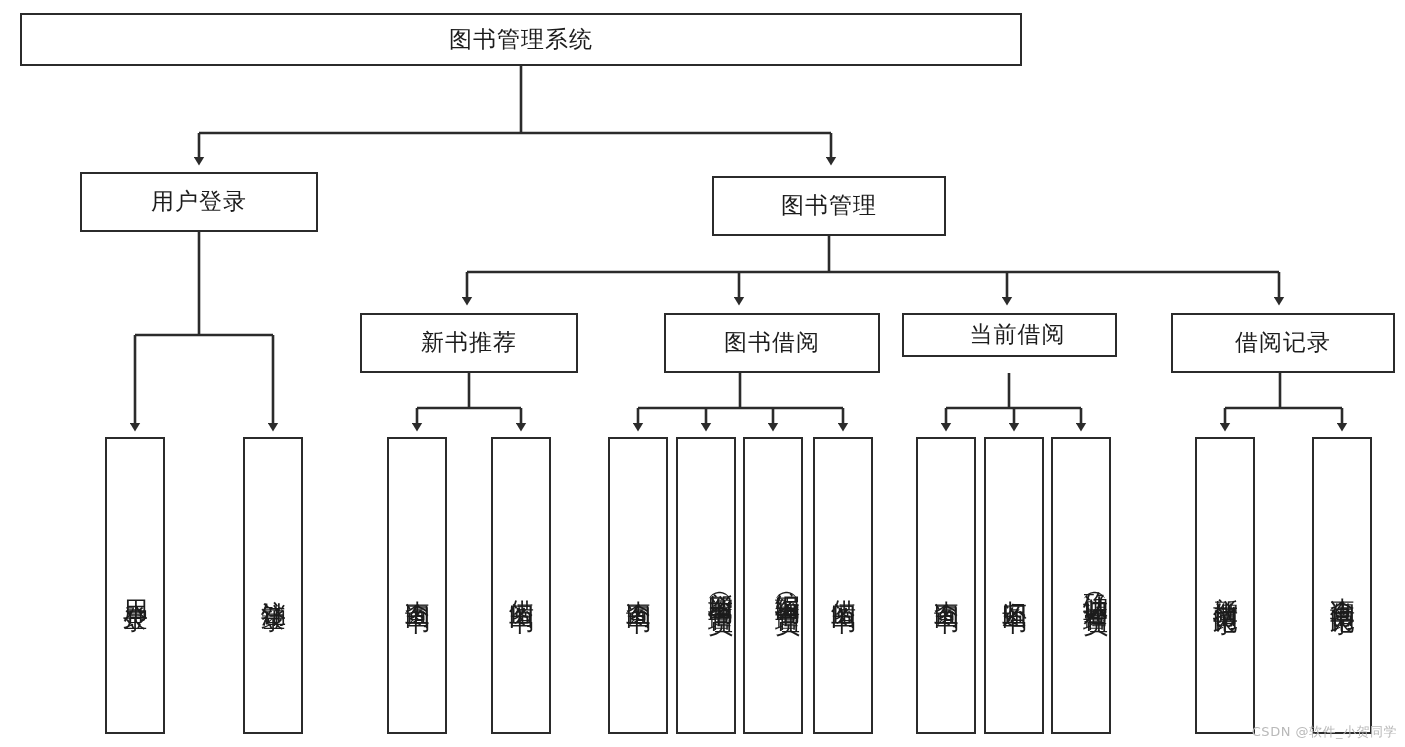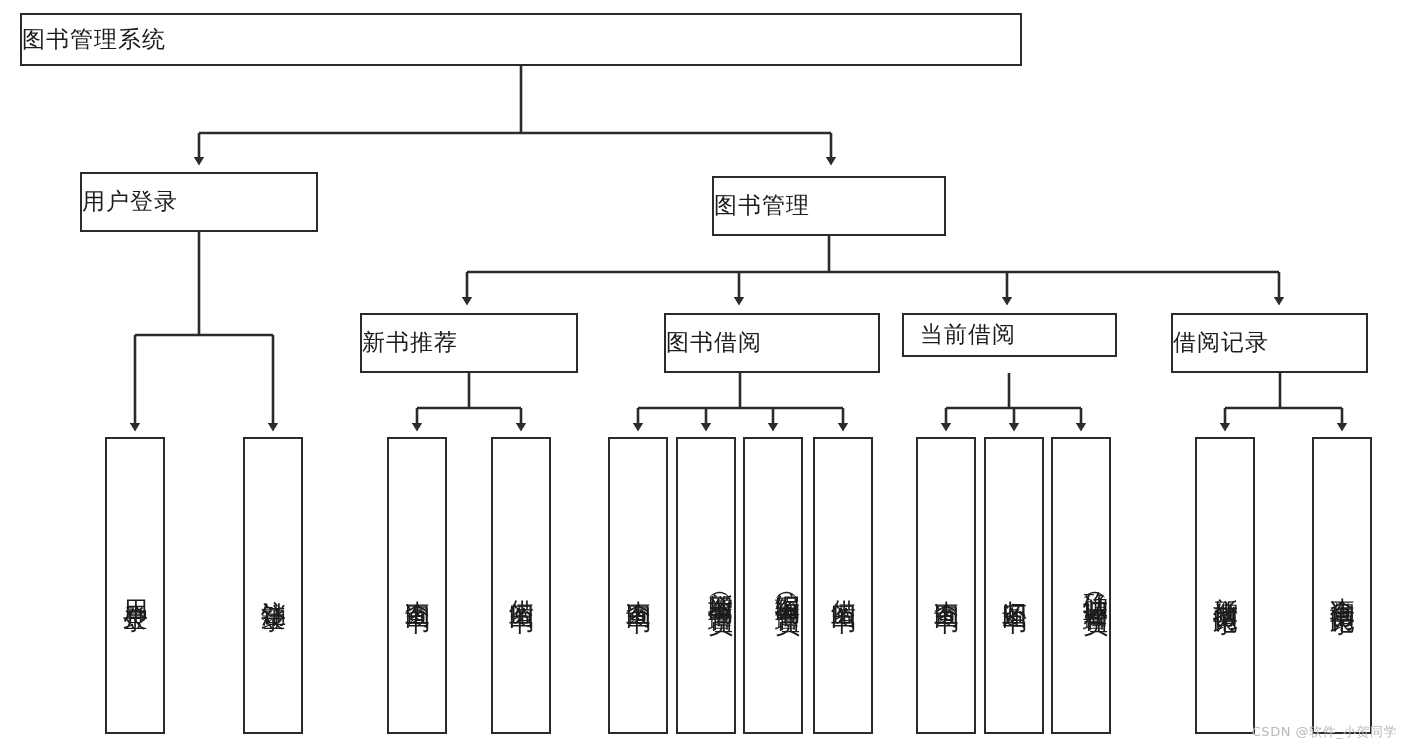--- a/index.html
+++ b/index.html
@@ -24,21 +24,21 @@
     width: 1405px;
     height: 747px;
   }
   .node {
     position: absolute;
     box-sizing: border-box;
     background: #ffffff;
     border: 2px solid #2b2b2b;
     display: flex;
     align-items: center;
-    justify-content: flex-start;
+    justify-content: center;
     color: #1c1c1c;
   }
   .node-h {
     font-size: 23px;
     letter-spacing: 1px;
     line-height: 1.1;
   }
   .node-v {
     writing-mode: vertical-rl;
     text-orientation: upright;
@@ -138,21 +138,21 @@
 
   <div class="node node-h" style="left:360px; top:313px; width:218px; height:60px;">
     <span>新书推荐</span>
   </div>
   <div class="node node-h" style="left:664px; top:313px; width:216px; height:60px;">
     <span>图书借阅</span>
   </div>
   <div class="node node-h" style="left:902px; top:313px; width:215px; height:44px;padding-left:16px;">
     <span>当前借阅</span>
   </div>
-  <div class="node node-h" style="left:1171px; top:313px; width:197px; height:60px;">
+  <div class="node node-h" style="left:1171px; top:313px; width:224px; height:60px;">
     <span>借阅记录</span>
   </div>
 
   <div class="node node-v v-center" style="left:105px; top:437px; width:60px; height:297px;">
     <span class="vtext">用户登录</span>
   </div>
   <div class="node node-v v-center" style="left:243px; top:437px; width:60px; height:297px;">
     <span class="vtext">注销登录</span>
   </div>
 

